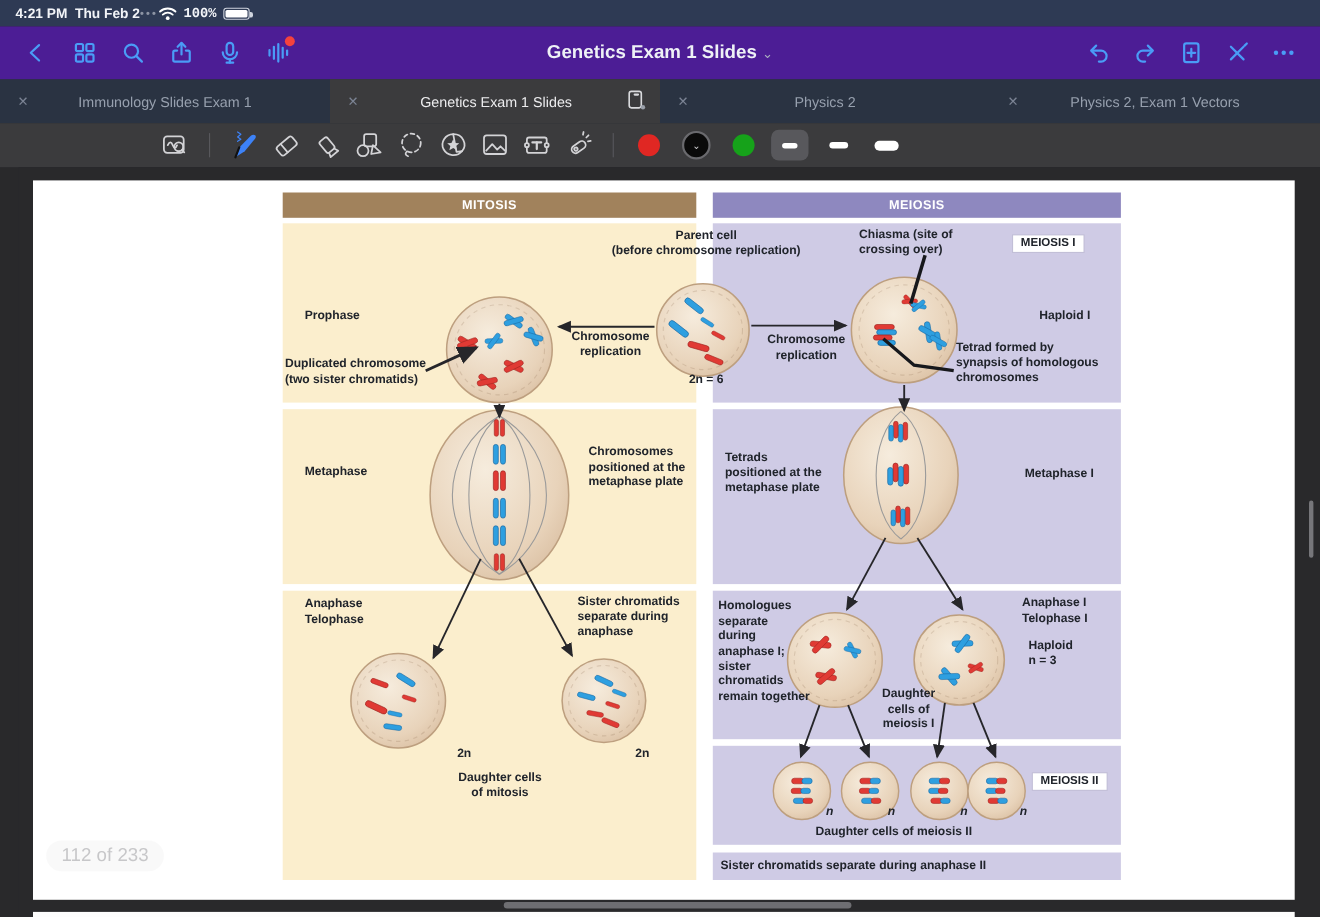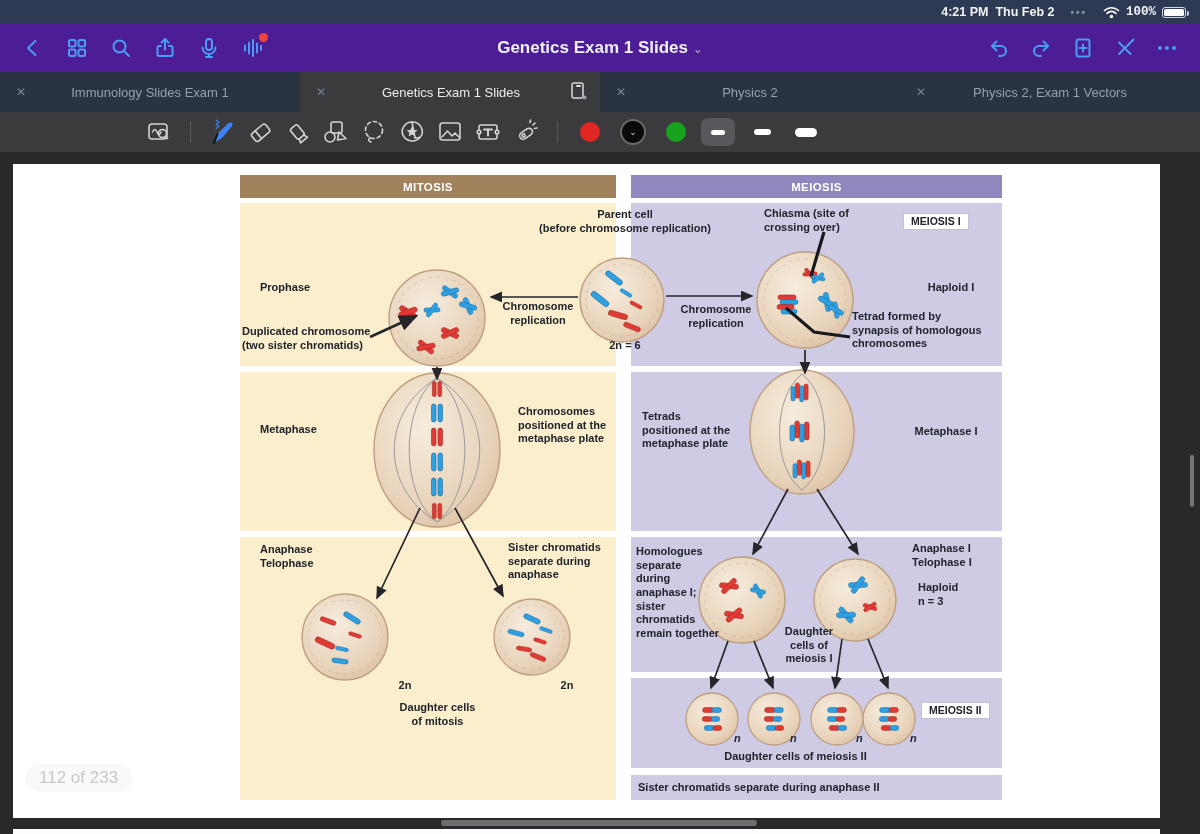--- a/index.html
+++ b/index.html
@@ -1,20 +1,20 @@
 <!DOCTYPE html>
 <html><head>
 <meta charset="utf-8">
 <style>
   * { margin:0; padding:0; box-sizing:border-box; }
   html,body { width:1200px; height:834px; overflow:hidden; }
   body { font-family:"Liberation Sans", sans-serif; background:#29292b; }
 
   
-  .statusbar { height:24px; background:#2e3a54; display:flex; align-items:center; justify-content:flex-end; padding:0 14px; color:#f2f4f8; font-size:12.5px; font-weight:bold;gap:16px; }
+  .statusbar { height:24px; background:#2e3a54; display:flex; align-items:center; justify-content:flex-start; padding:0 14px; color:#f2f4f8; font-size:12.5px; font-weight:bold; }
   .statusbar .dots { color:#8d94a4; font-size:10px; letter-spacing:2px; }
   .statusbar .right { display:flex; align-items:center; gap:6px;font-family:Liberation Mono, monospace; }
   .batt { width:24px; height:11px; border:1px solid #cfd4de; border-radius:3px; position:relative; padding:1px; }
   .batt .fill { background:#fff; height:100%; width:100%; border-radius:1.5px; }
   .batt:after { content:""; position:absolute; right:-4px; top:3px; width:2.5px; height:5px; background:#cfd4de; border-radius:0 2px 2px 0; }
 
   .navbar { height:48px; background:#4c1d95; display:flex; align-items:center; position:relative; padding:0 16px; }
   .nav-group { display:flex; align-items:center; gap:10px; }
   .nav-btn { width:34px; height:34px; display:flex; align-items:center; justify-content:center; position:relative; cursor:pointer; }
   .nav-btn svg { stroke:#4a9cf6; fill:none; stroke-width:2; stroke-linecap:round; stroke-linejoin:round; }
@@ -36,21 +36,21 @@
   .tool svg { stroke:#d3d3d6; fill:none; stroke-width:1.6; stroke-linecap:round; stroke-linejoin:round; }
   .tool.pen svg { stroke:#3d82f7; }
   .tb-divider { width:1px; height:22px; background:#58585c; margin:0 10px; }
   .swatch { width:20px; height:20px; border-radius:50%; margin:0 8px; cursor:pointer; }
   .swatch.sel { width:26px; height:26px; border:2px solid #6a6a6e; background:#0a0a0a; display:flex; align-items:center; justify-content:center; color:#cfcfd2; font-size:9px; }
   .thick { height:28px; min-width:34px; display:flex; align-items:center; justify-content:center; margin:0 3px; border-radius:7px; cursor:pointer; }
   .thick.sel { background:#58585c; }
   .thick .bar { background:#fff; border-radius:5px; }
 
   
-  .content { position:relative; height:682px; background:#29292b; }
+  .content { position:relative; height:682px; background:#29292b;margin-left:17px; }
   .page { position:absolute; left:13px; top:12px; width:1147px; height:654px; background:#ffffff; }
   .page-indicator { position:absolute; left:12px; bottom:26px; font-size:17px; color:#c7c7c9; background:rgba(246,246,246,.65); padding:4px 14px; border-radius:15px; }
   .next-page { position:absolute; left:13px; top:677px; width:1147px; height:5px; background:#fdfdfd; }
   .vscroll { position:absolute; right:6px; top:303px; width:4px; height:52px; background:#76767a; border-radius:2px; }
   .hscroll { position:absolute; left:441px; top:668px; width:316px; height:6px; background:#6e6e72; border-radius:3px; }
 
   
   .diagram { position:absolute; left:227px; top:11px; width:762px; height:625px; }
   .panel { position:absolute; }
   .bg-mit { background:#fbeecd; }

